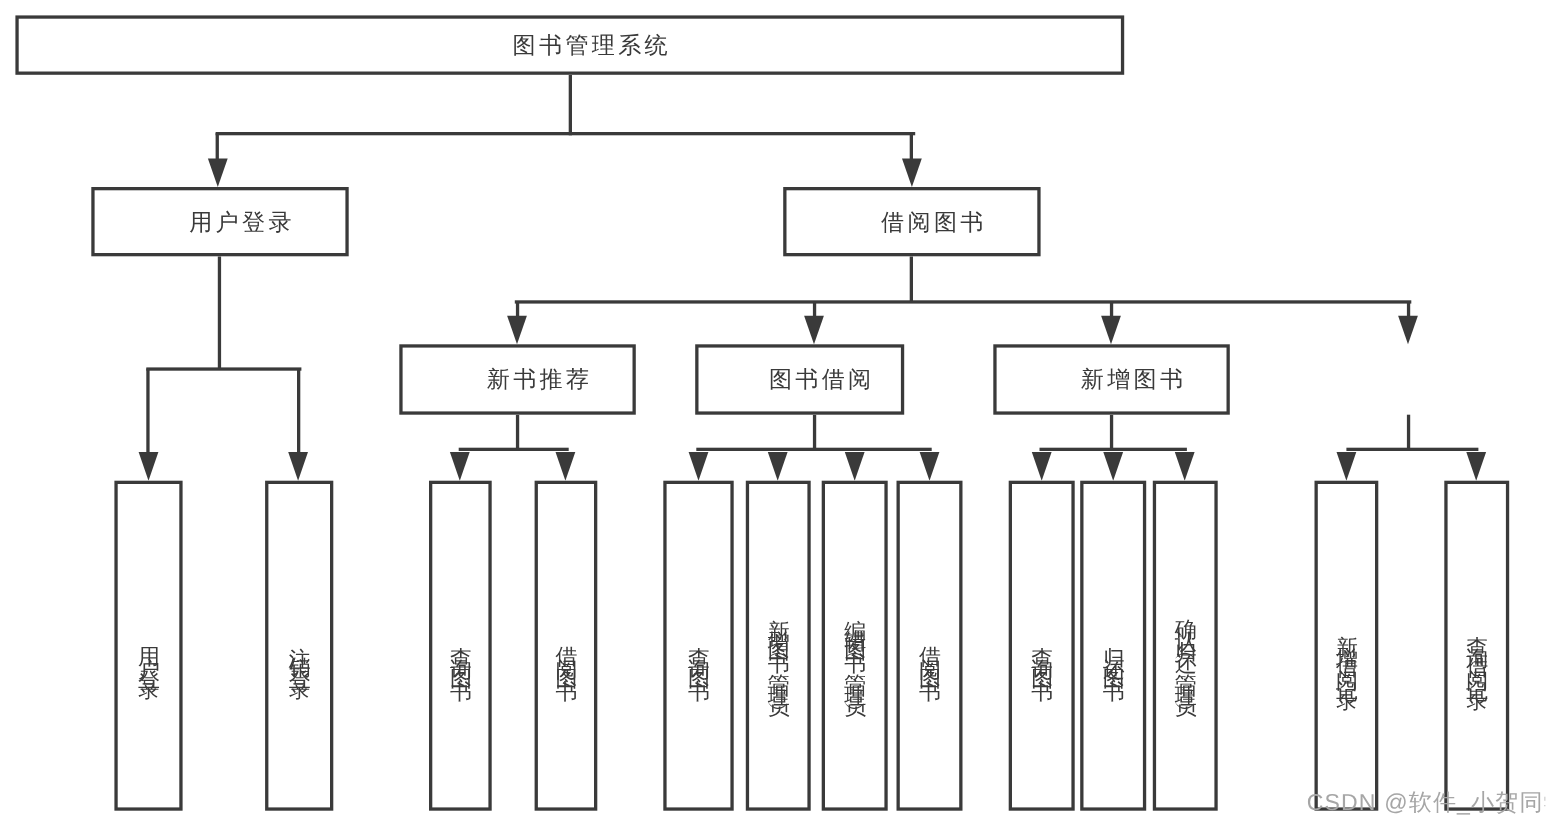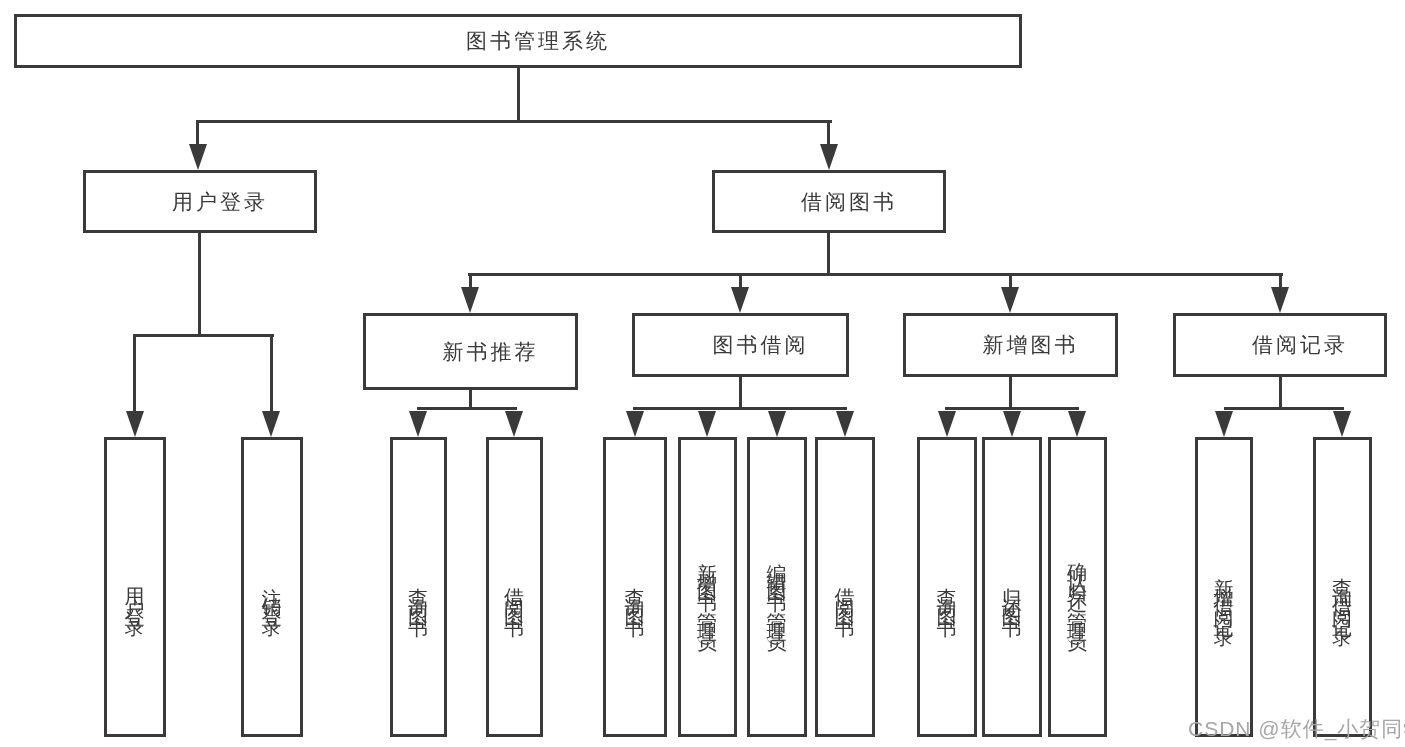--- a/index.html
+++ b/index.html
@@ -125,31 +125,28 @@
     <span>图书管理系统</span>
   </div>
 
   <div class="hbox" style="left:83px;top:170px;width:234px;height:63px">
     <span>用户登录</span>
   </div>
   <div class="hbox" style="left:712px;top:170px;width:234px;height:63px">
     <span>借阅图书</span>
   </div>
 
-  <div class="hbox" style="left:363px;top:313px;width:215px;height:77px">
+  <div class="hbox" style="left:363px;top:313px;width:215px;height:64px">
     <span>新书推荐</span>
   </div>
-  <div class="hbox" style="left:632px;top:313px;width:217px;height:64px">
+  <div class="hbox" style="left:632px;top:313px;width:190px;height:64px">
     <span>图书借阅</span>
   </div>
   <div class="hbox" style="left:903px;top:313px;width:215px;height:64px">
     <span>新增图书</span>
-  </div>
-  <div class="hbox" style="left:1173px;top:313px;width:214px;height:64px">
-    <span>借阅记录</span>
   </div>
 
   <div class="vbox" style="left:104px;width:62px">
     <span>用户登录</span>
   </div>
   <div class="vbox" style="left:241px;width:62px">
     <span>注销登录</span>
   </div>
 
   <div class="vbox" style="left:390px;width:57px">

